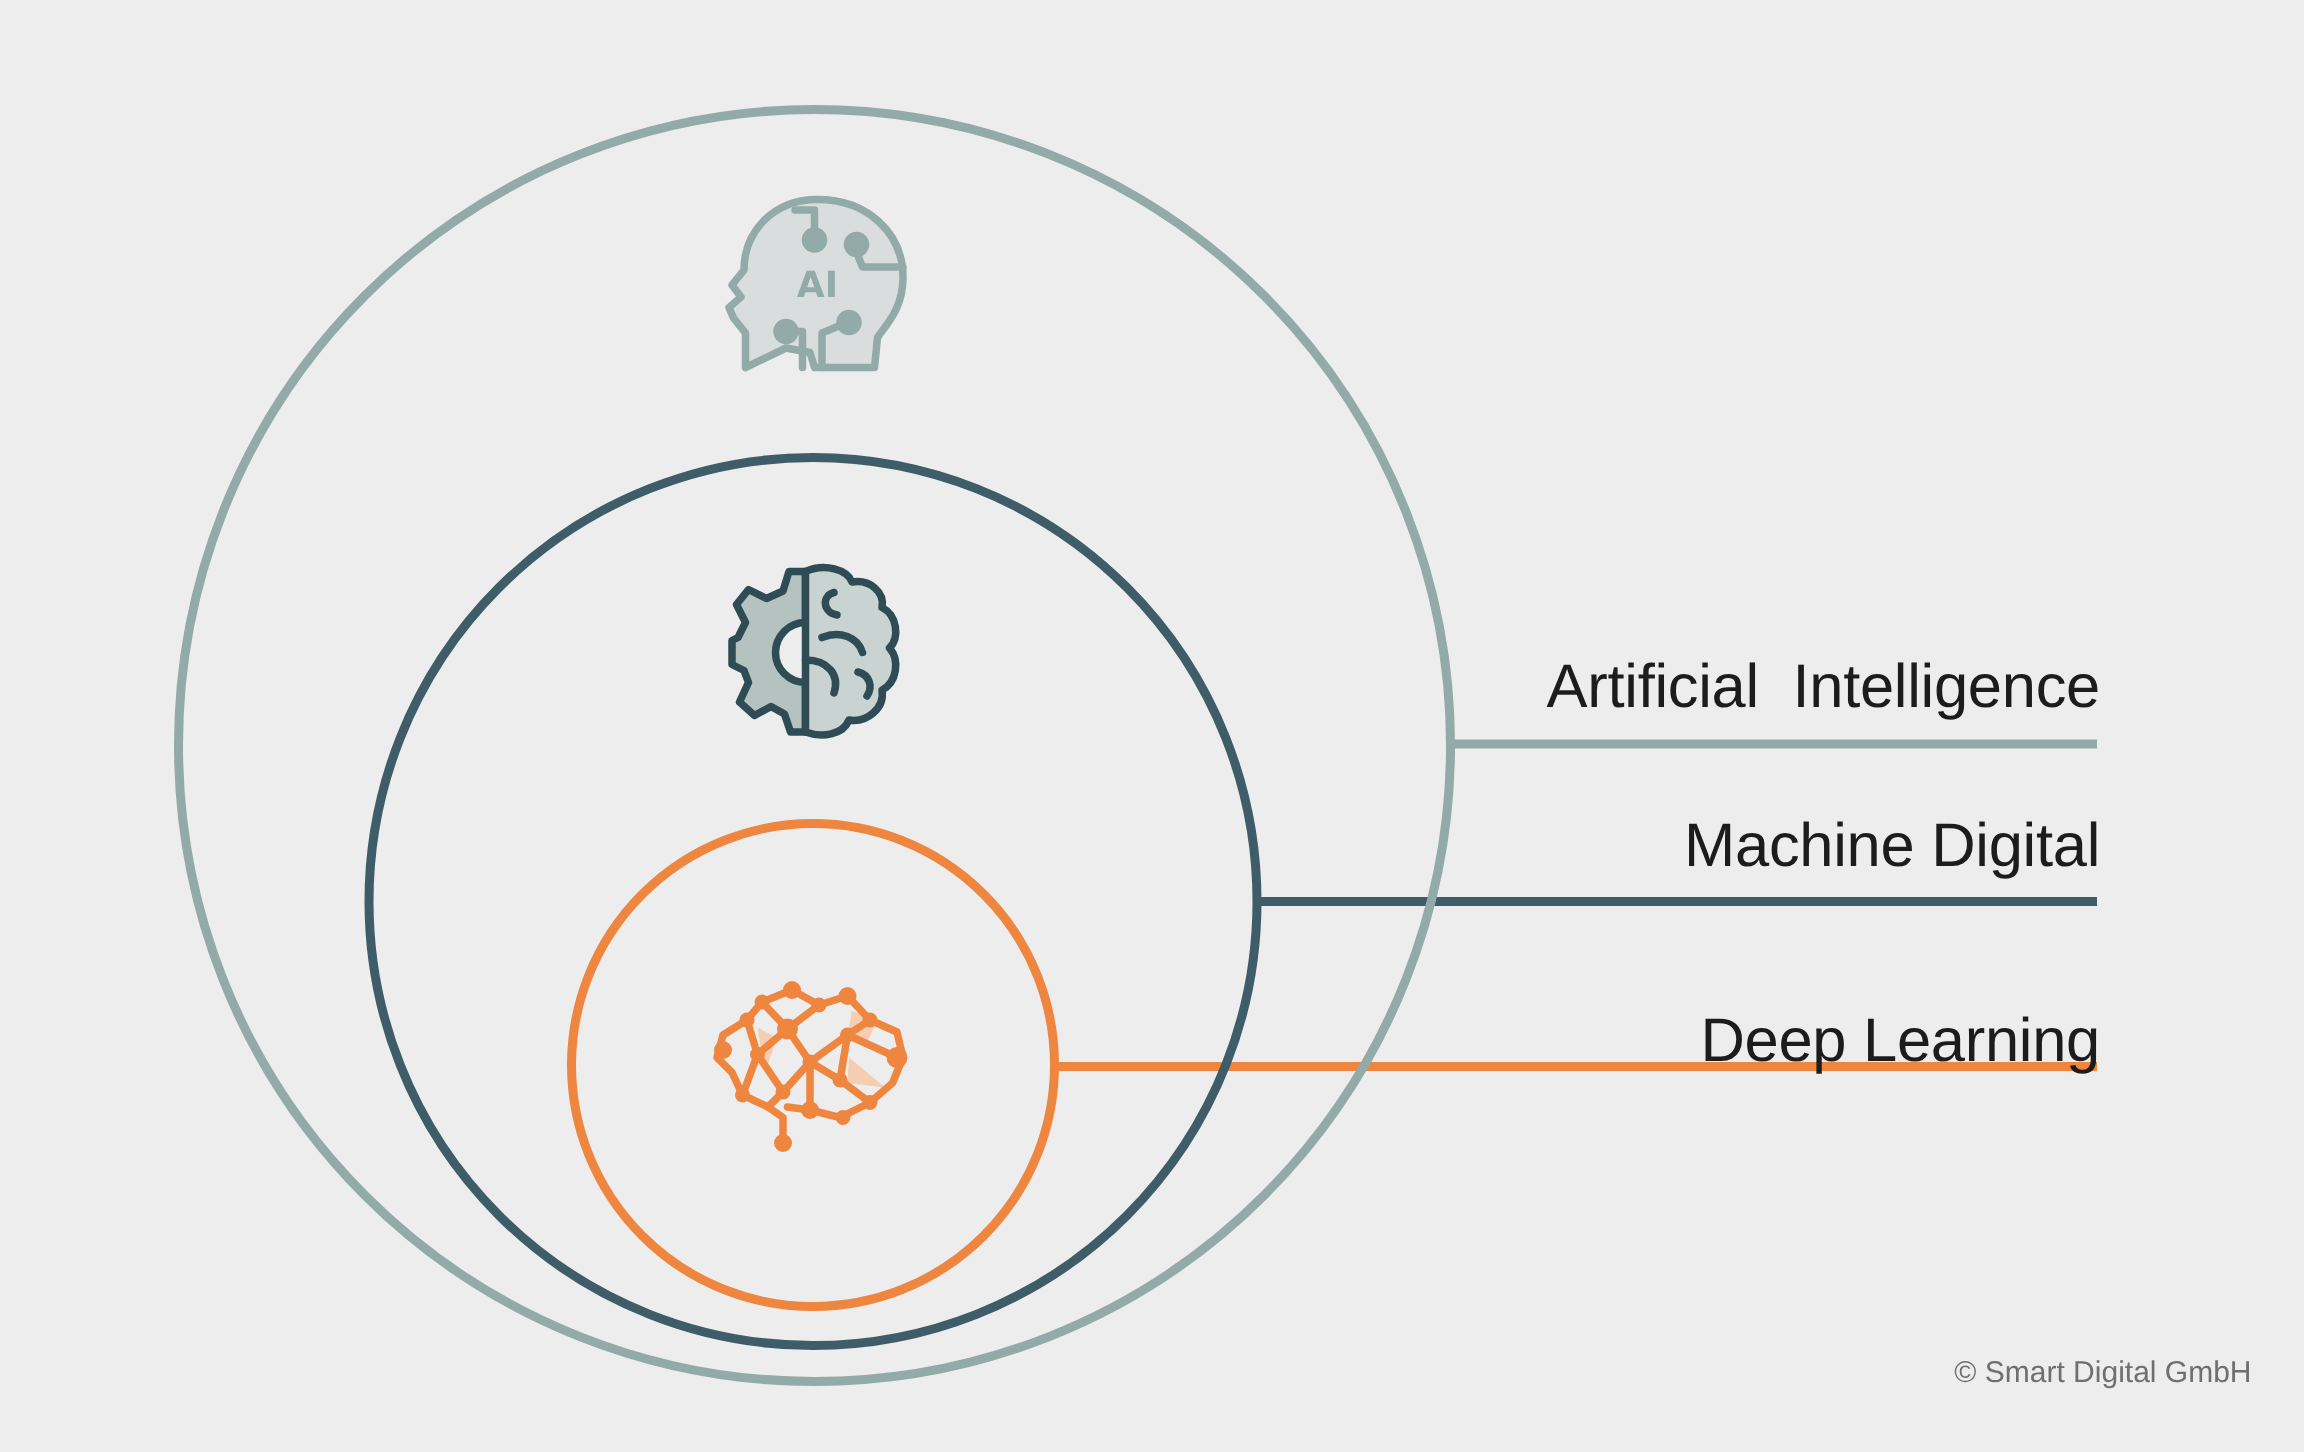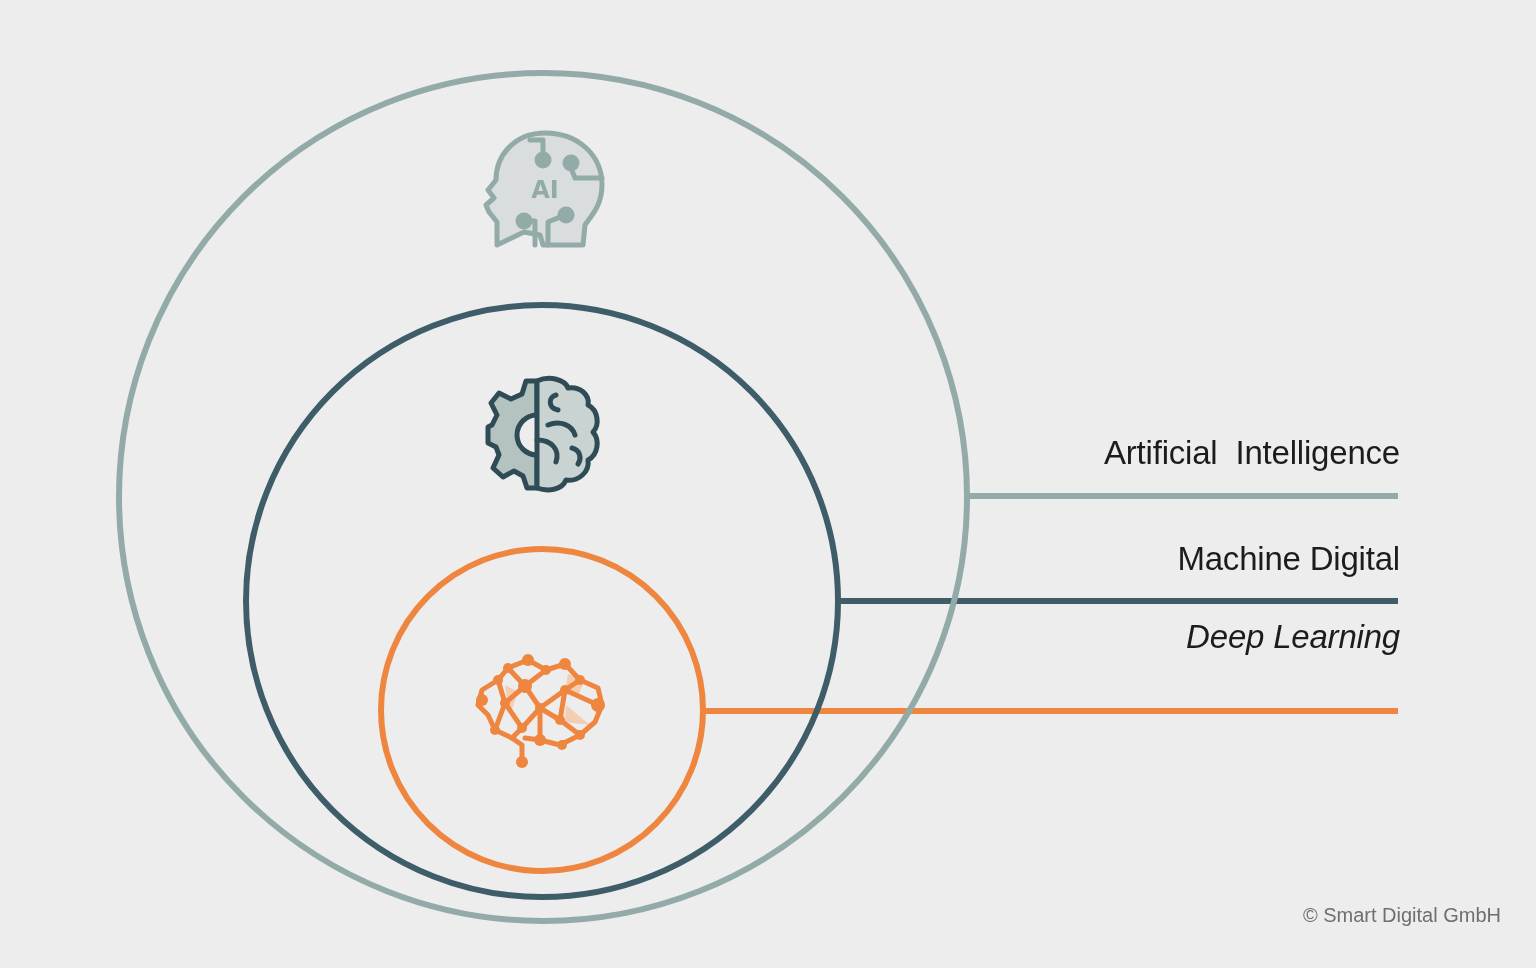--- a/index.html
+++ b/index.html
@@ -6,30 +6,30 @@
   body {
     width: 1536px; height: 968px; overflow: hidden;
     background: #ededed;
     font-family: "Liberation Sans", "DejaVu Sans", sans-serif;
     position: relative;
   }
   #diagram { position: absolute; left: 0; top: 0; width: 1536px; height: 968px; }
   .label {
     position: absolute;
     right: 136px;
-    font-size: 33px;
+    font-size: 41px;
     color: #1c1c1c;
     font-weight: 400;
     letter-spacing: -0.2px;
     white-space: pre;
     text-align: right;
   }
   #label-ai { top: 434px; }
   #label-ml { top: 540px; }
-  #label-dl { top: 618px; font-style: italic; }
+  #label-dl { top: 670px; }
   #copyright {
     position: absolute;
     right: 35px; top: 904px;
     font-size: 20px;
     color: #6f6f6f;
     white-space: pre;
   }
 </style>
 </head>
 <body>

